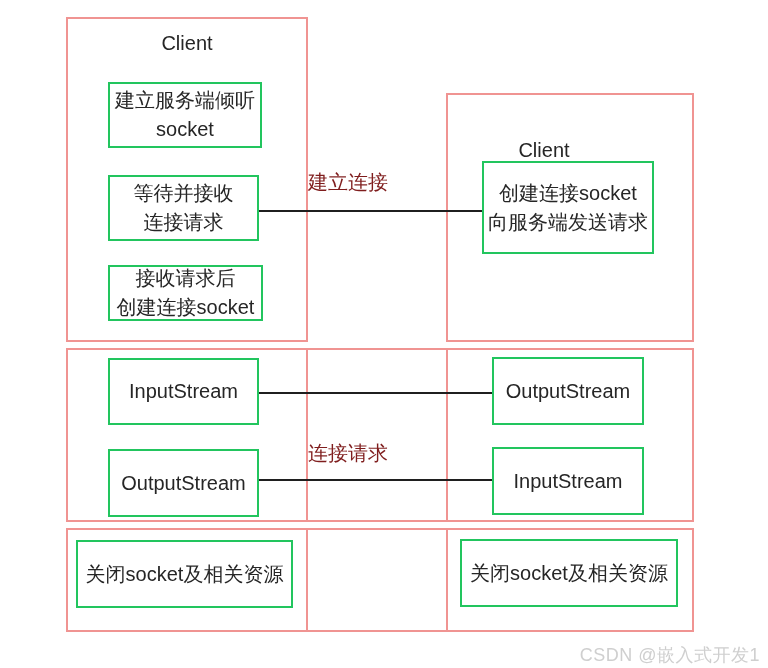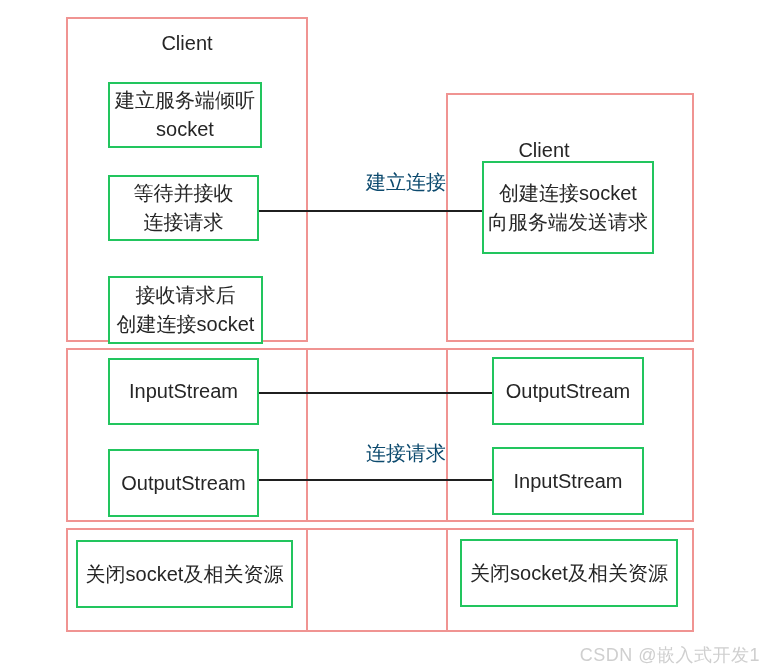--- a/index.html
+++ b/index.html
@@ -49,23 +49,23 @@
   }
   .connector {
     position: absolute;
     height: 2px;
     background: #1f1f1f;
   }
   .gap-label {
     position: absolute;
     left: 308px;
     width: 138px;
-    text-align: right;
+    text-align: left;
     font-size: 20px;
-    color: #0c4a6e;
+    color: #7f1d1d;
   }
   .watermark {
     position: absolute;
     right: 8px;
     top: 643px;
     font-size: 18px;
     color: #cfcfcf;
     letter-spacing: 0.5px;
   }
 </style>
@@ -85,21 +85,21 @@
   <div class="divider-v" style="left:306px; top:528px; height:104px;"></div>
   <div class="divider-v" style="left:446px; top:528px; height:104px;"></div>
 
   <div class="frame-title" style="left:66px; top:32px; width:242px;">Client</div>
   <div class="frame-title" style="left:446px; top:104px; width:196px;margin-top:35px;">Client</div>
 
   <div class="node" style="left:108px; top:82px; width:154px; height:66px;">建立服务端倾听
 socket</div>
   <div class="node" style="left:108px; top:175px; width:151px; height:66px;">等待并接收
 连接请求</div>
-  <div class="node" style="left:108px; top:276px; width:155px; height:68px;">接收请求后
+  <div class="node" style="left:108px; top:265px; width:155px; height:56px;">接收请求后
 创建连接socket</div>
   <div class="node" style="left:108px; top:358px; width:151px; height:67px;">InputStream</div>
   <div class="node" style="left:108px; top:449px; width:151px; height:68px;">OutputStream</div>
   <div class="node" style="left:76px; top:540px; width:217px; height:68px;">关闭socket及相关资源</div>
 
   <div class="node" style="left:482px; top:161px; width:172px; height:93px;">创建连接socket
 向服务端发送请求</div>
   <div class="node" style="left:492px; top:357px; width:152px; height:68px;">OutputStream</div>
   <div class="node" style="left:492px; top:447px; width:152px; height:68px;">InputStream</div>
   <div class="node" style="left:460px; top:539px; width:218px; height:68px;">关闭socket及相关资源</div>

